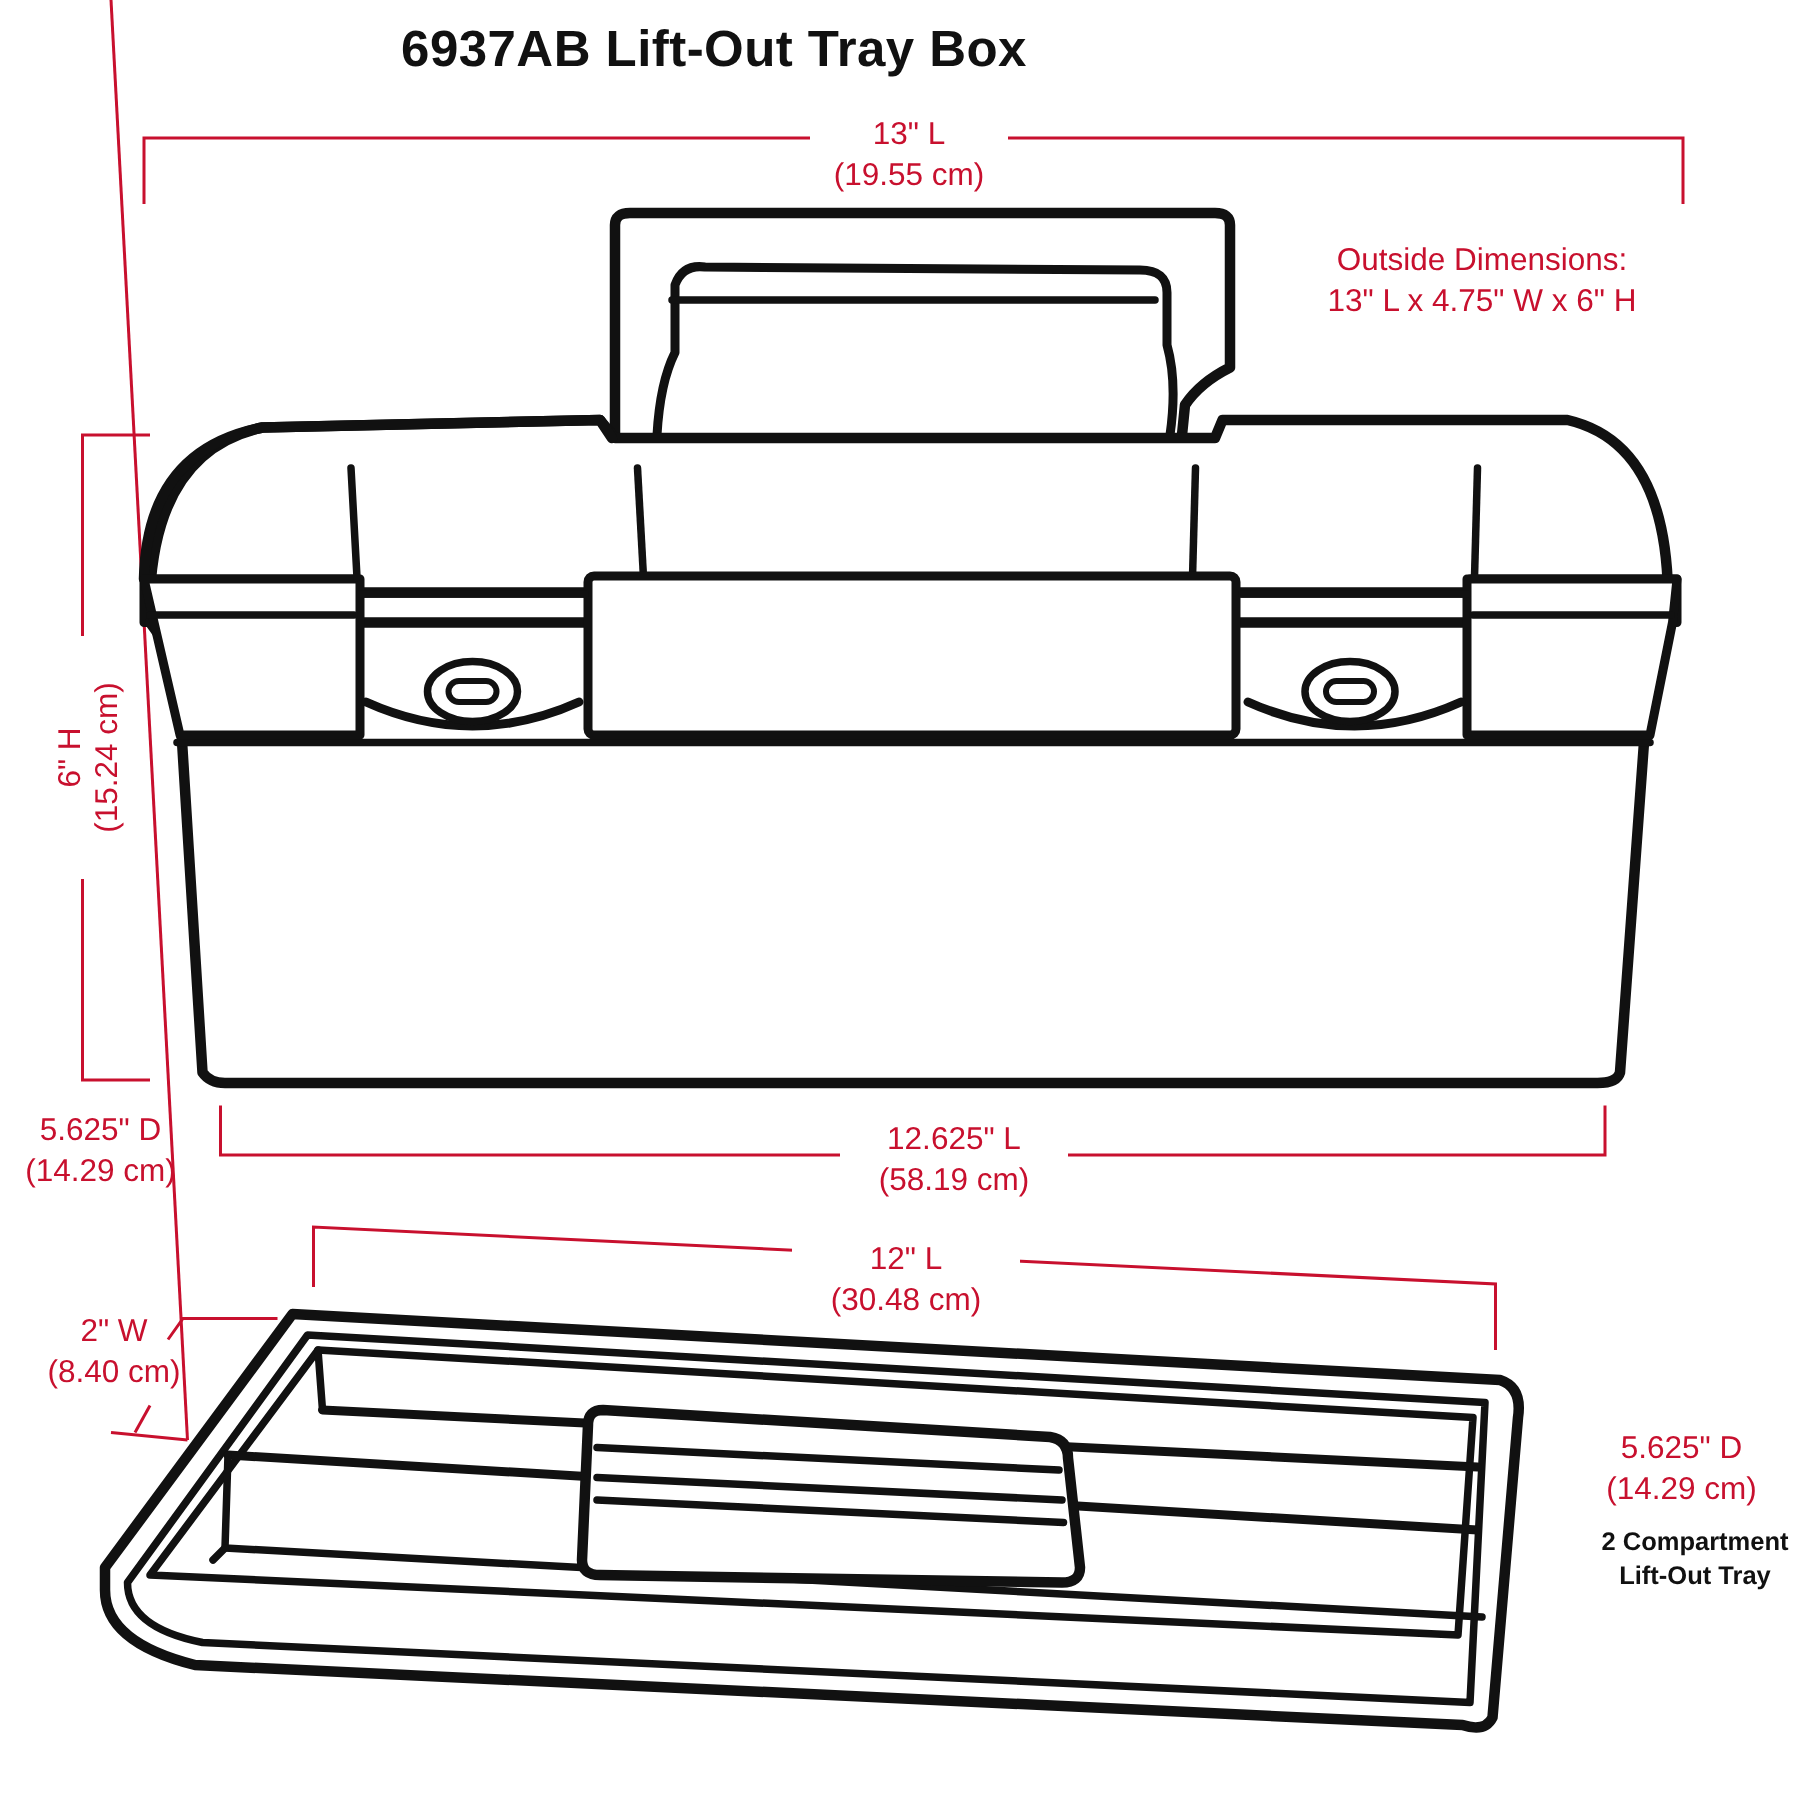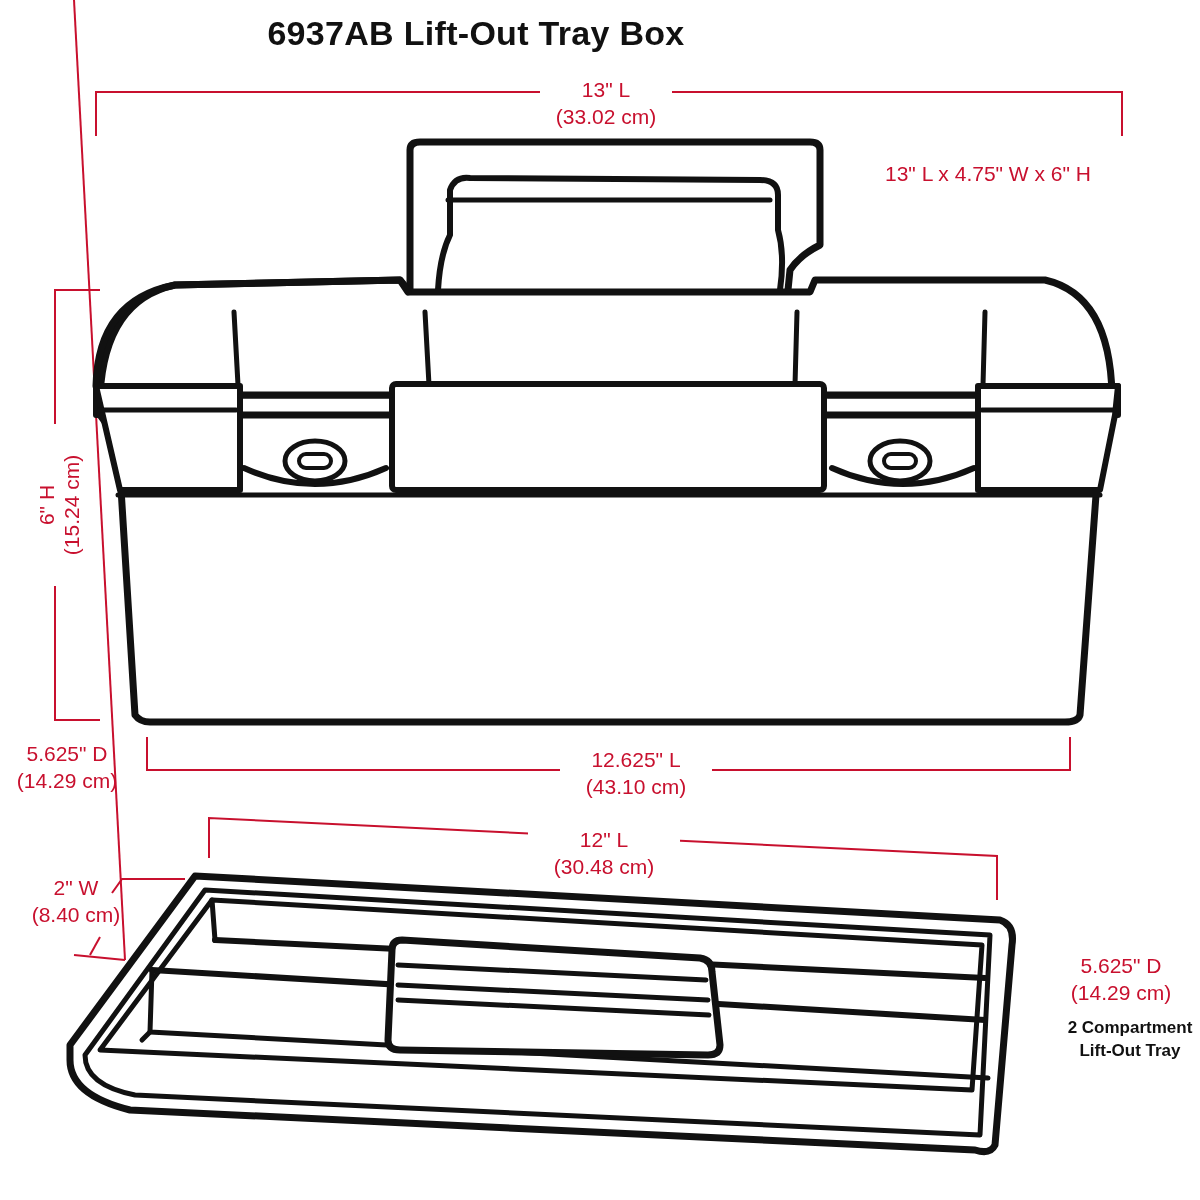--- a/index.html
+++ b/index.html
@@ -84,40 +84,41 @@
     <line x1="398" y1="965" x2="706" y2="980" stroke-width="5"></line>
     <line x1="398" y1="985" x2="708" y2="1000" stroke-width="5"></line>
     <line x1="398" y1="1000" x2="709" y2="1015" stroke-width="5"></line>
   </g>
 </svg>
 
 <div class="title">6937AB Lift-Out Tray Box</div>
 
 <div class="lbl" style="left:540px; top:76px; width:120px;">
   <div>13" L</div>
-  <div>(33.02 cm)</div>
+  <div>(19.55 cm)</div>
 </div>
 
 <div class="lbl" style="left:832px; top:160px; width:300px; background:transparent;">
+  <div>Outside Dimensions:</div>
   <div>13" L x 4.75" W x 6" H</div>
 </div>
 
 <div class="vlbl" style="left:-22px; top:480px; width:150px;">
   <div>6" H</div>
   <div>(15.24 cm)</div>
 </div>
 
 <div class="lbl" style="left:0px; top:740px; width:122px; background:transparent;">
   <div>5.625" D</div>
   <div>(14.29 cm)</div>
 </div>
 
 <div class="lbl" style="left:560px; top:746px; width:140px;">
   <div>12.625" L</div>
-  <div>(43.10 cm)</div>
+  <div>(58.19 cm)</div>
 </div>
 
 <div class="lbl" style="left:528px; top:826px; width:140px;">
   <div>12" L</div>
   <div>(30.48 cm)</div>
 </div>
 
 <div class="lbl" style="left:10px; top:874px; width:120px; background:transparent;">
   <div>2" W</div>
   <div>(8.40 cm)</div>

